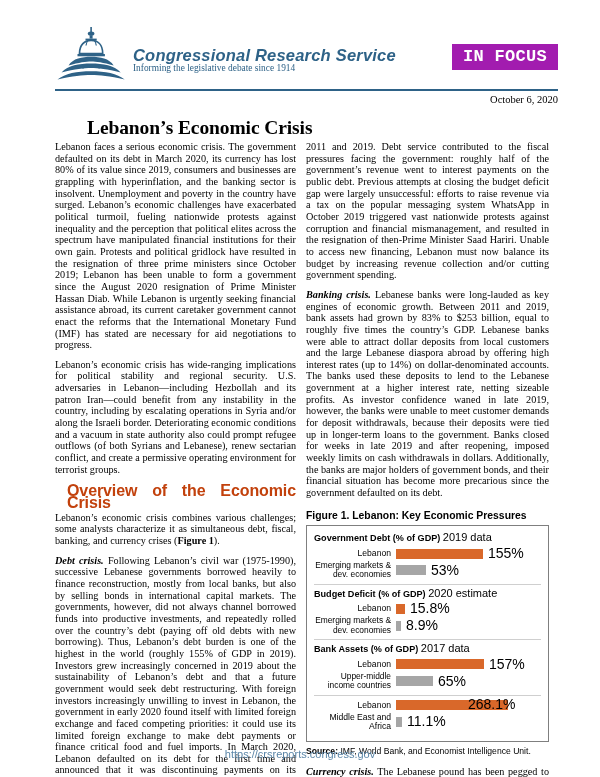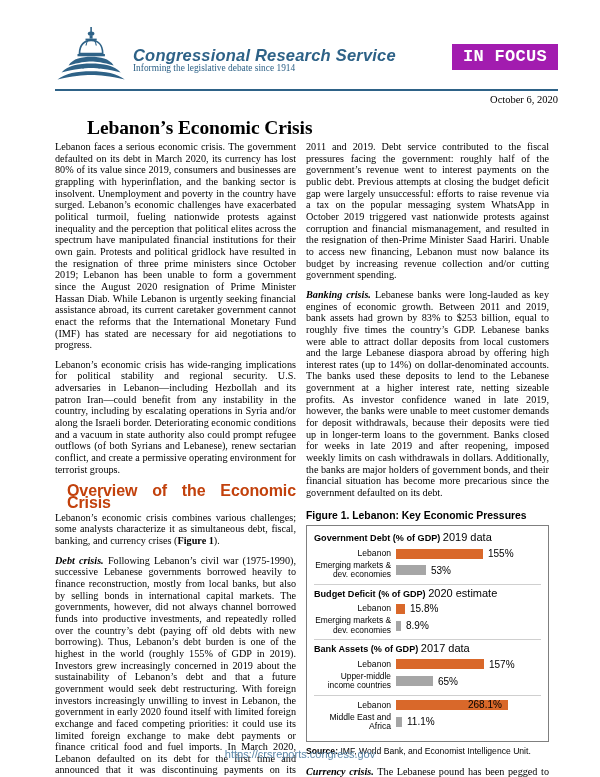--- a/index.html
+++ b/index.html
@@ -169,21 +169,21 @@
   }
   .row-label.two{ font-size:8.4px; }
   .bar{
     height:10px;
     flex:0 0 auto;
   }
   .bar.lebanon{ background:#d9682a; }
   .bar.compare{ background:#a6a6a6; }
   .row-val{
     font-family:"Liberation Sans", sans-serif;
-    font-size:10px;
+    font-size:14px;
     margin-left:5px;
     white-space:nowrap;
   }
   .row-val.inside{
     margin-left:-40px;
     color:#000;
   }
   .fig-source{
     font-family:"Liberation Sans", sans-serif;
     font-size:8.6px;

